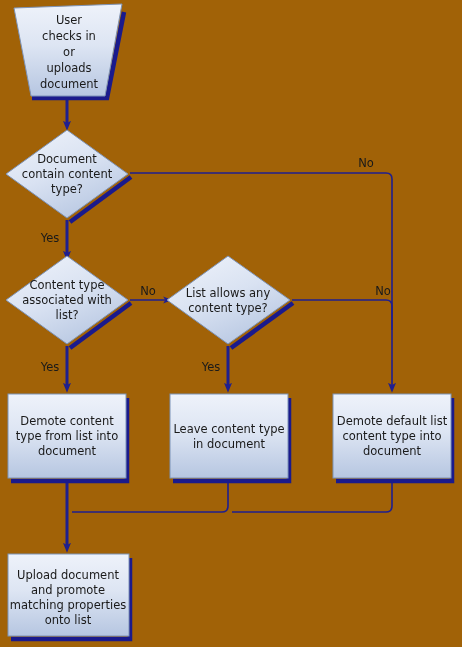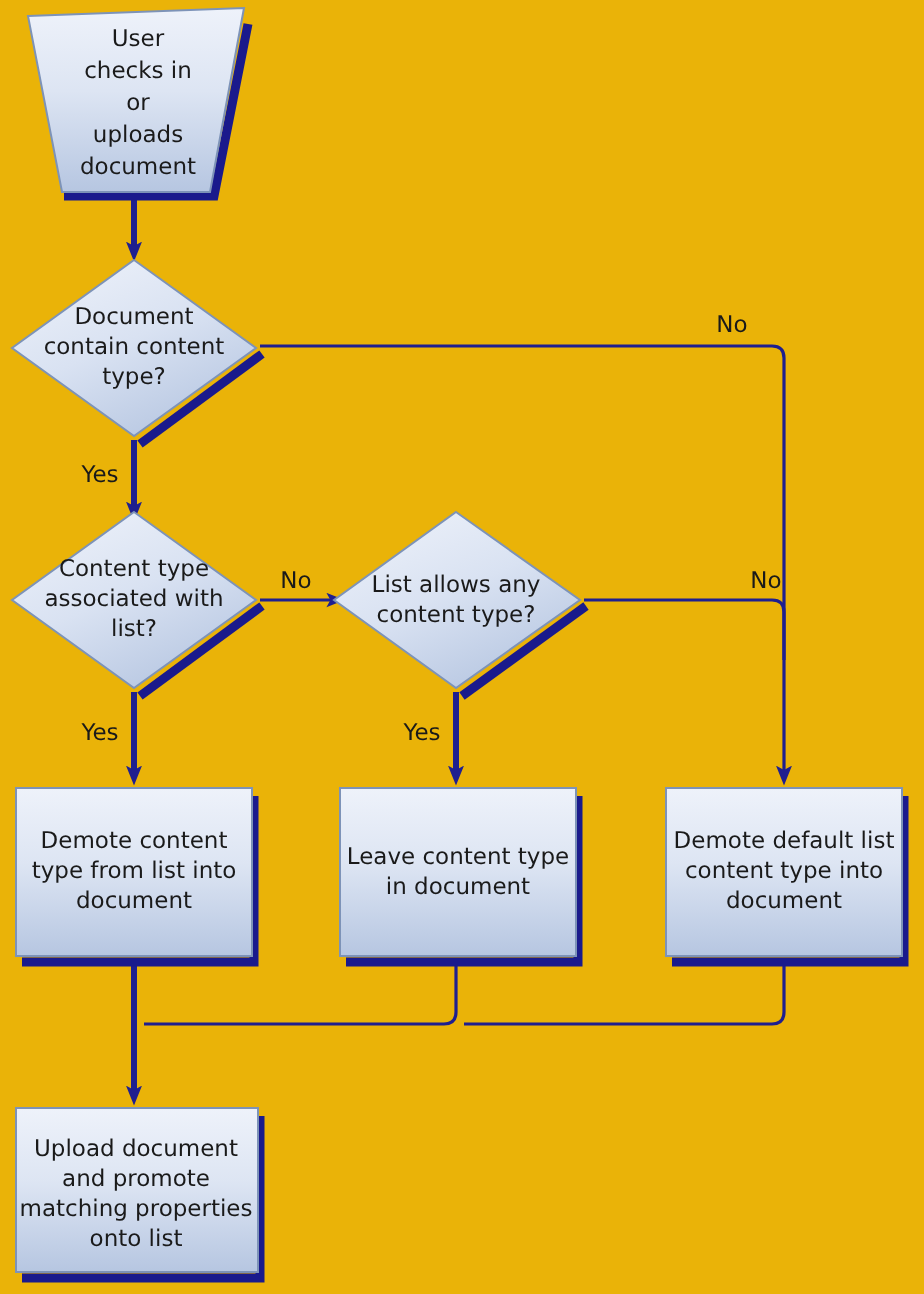--- a/index.html
+++ b/index.html
@@ -10,21 +10,21 @@
   body {
     width: 462px;
     height: 647px;
     overflow: hidden;
     font-family: "DejaVu Sans", sans-serif;
   }
   #flowchart-root {
     position: relative;
     width: 462px;
     height: 647px;
-    background: #eab308;
+    background: #a16207;
   }
   svg#flow-svg {
     display: block;
     width: 462px;
     height: 647px;
   }
   .shape-text {
     font-family: "DejaVu Sans", sans-serif;
     font-size: 11.5px;
     fill: #1a1a1a;

